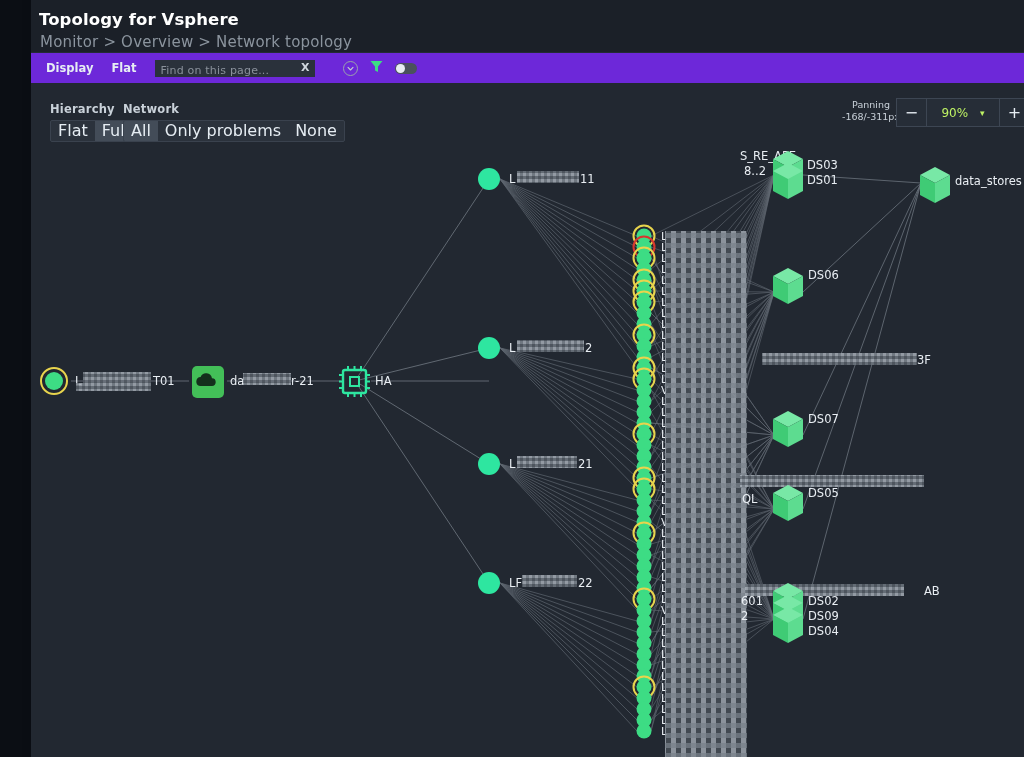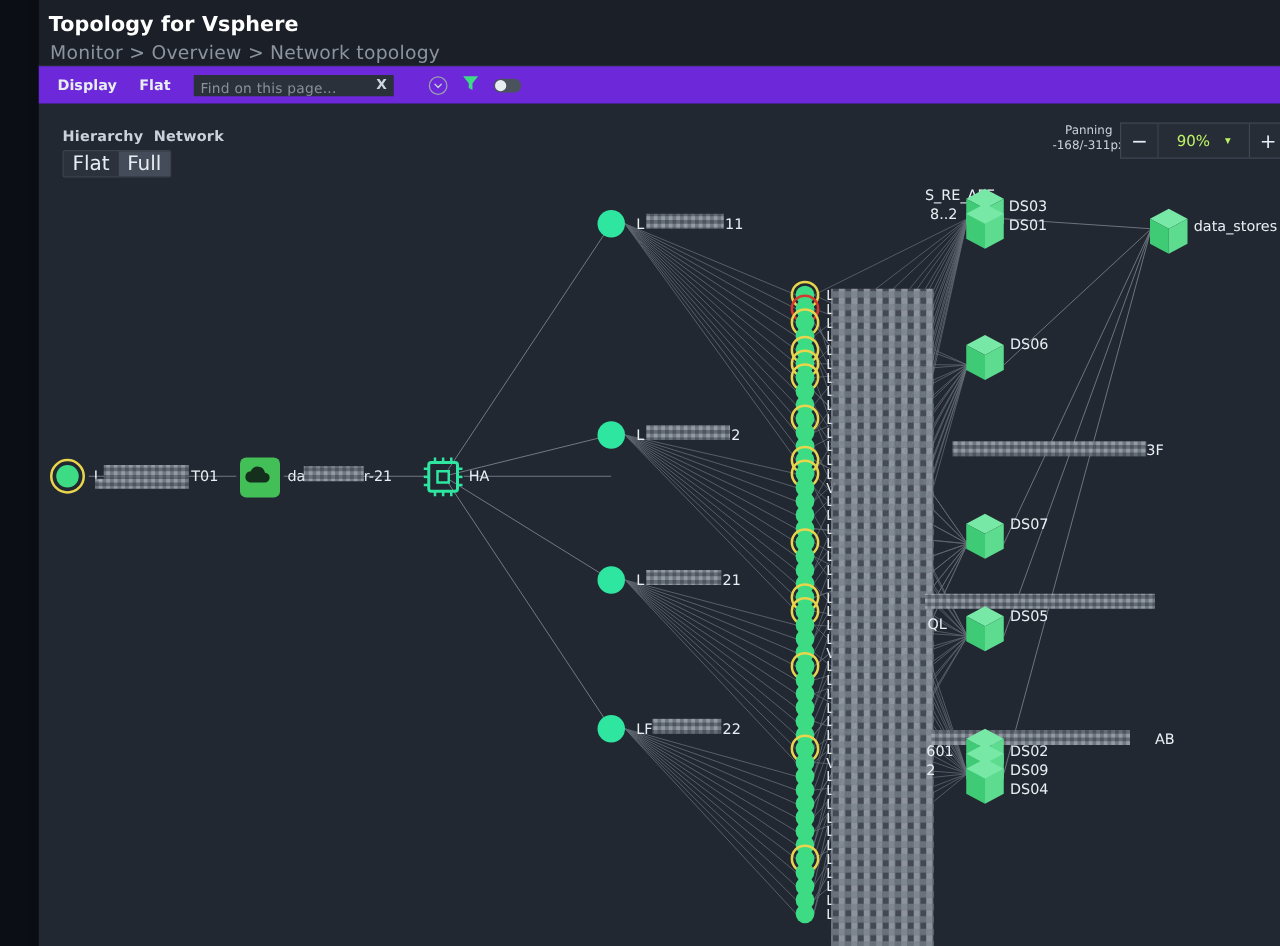--- a/index.html
+++ b/index.html
@@ -185,20 +185,25 @@
     <div class="ctrl-group hierarchy">
       <div class="ctrl-label">Hierarchy</div>
       <div class="seg">
         <div class="seg-btn">Flat</div>
         <div class="seg-btn active">Full</div>
       </div>
     </div>
 
     <div class="ctrl-group services">
       <div class="ctrl-label">Network</div>
+      <div class="seg">
+        <div class="seg-btn active">All</div>
+        <div class="seg-btn">Only problems</div>
+        <div class="seg-btn">None</div>
+      </div>
     </div>
 
     <div class="panning">
       <div>Panning</div>
       <div>-168/-311px</div>
     </div>
 
     <div class="zoom-ctrl">
       <div class="zbtn">−</div>
       <div class="zval">

